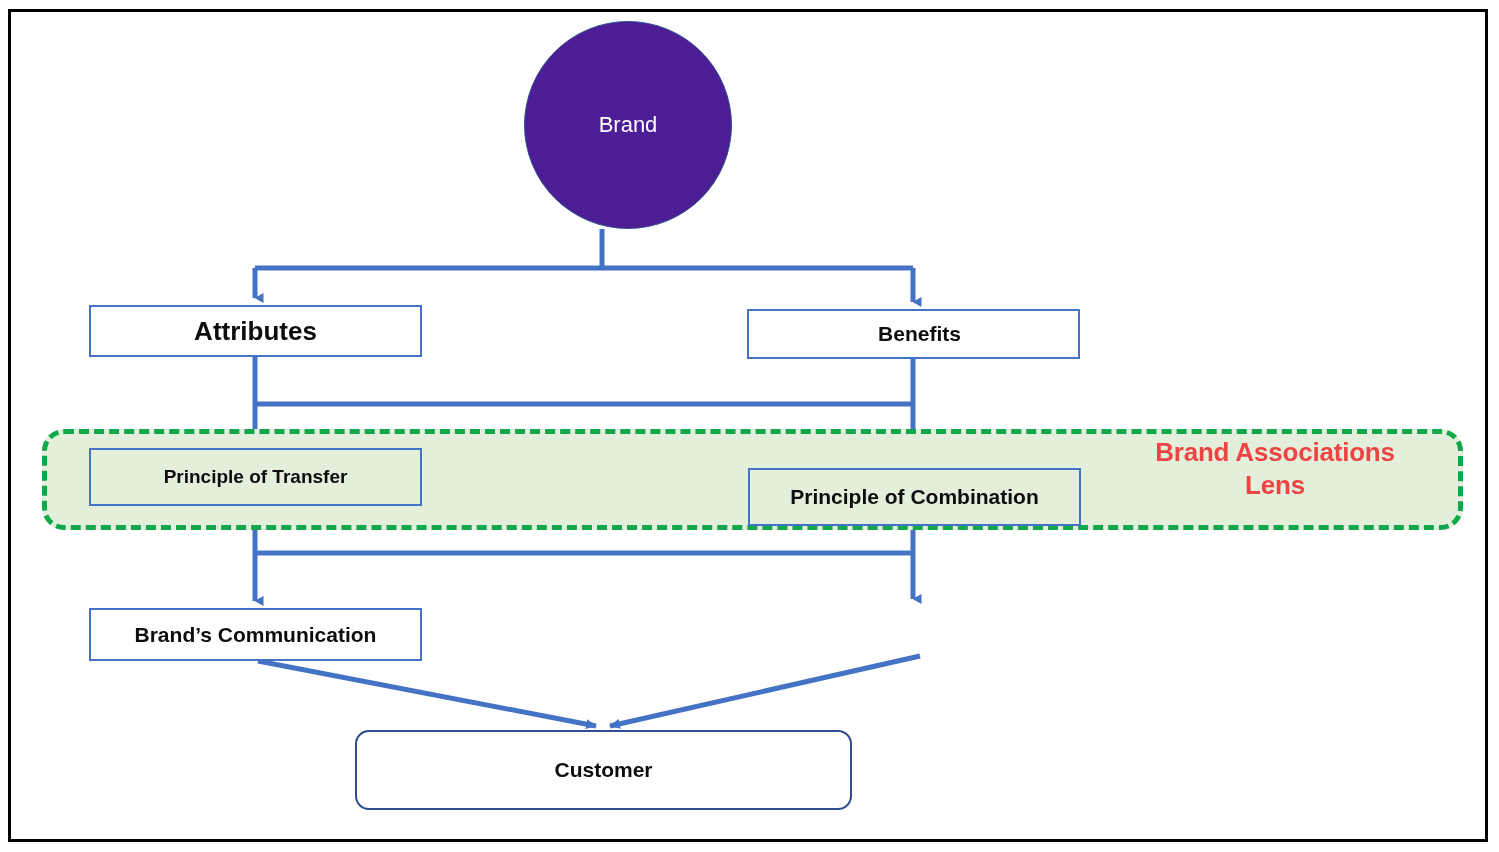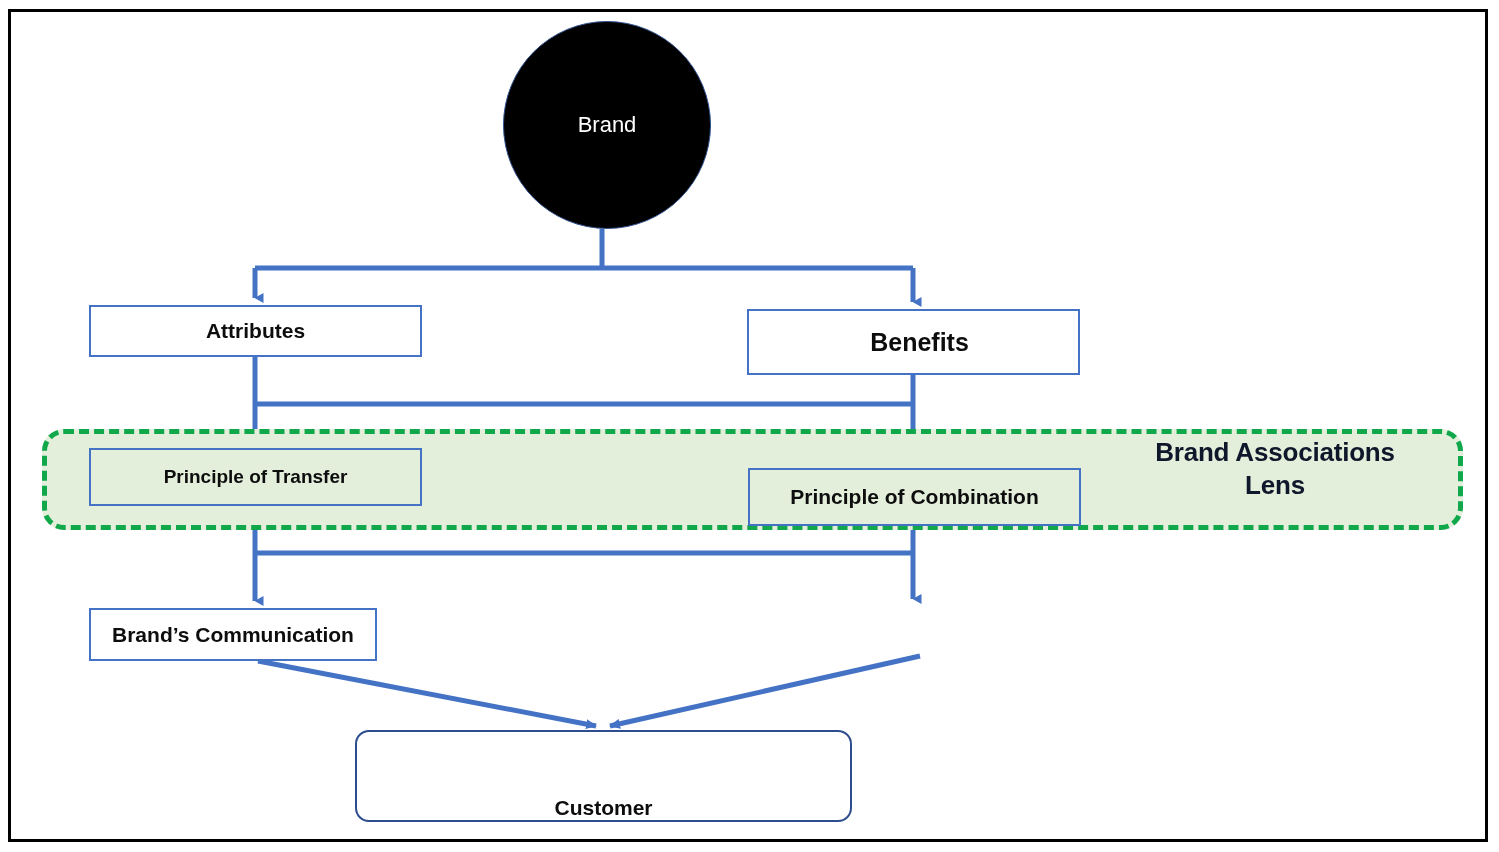--- a/index.html
+++ b/index.html
@@ -47,21 +47,21 @@
     border-radius: 22px;
   }
   .lens-label {
     position: absolute;
     left: 1100px;
     top: 436px;
     width: 350px;
     text-align: center;
     font-size: 26px;
     font-weight: bold;
-    color: #0f172a;
+    color: #ef4444;
     line-height: 1.25;
     letter-spacing: -0.2px;
   }
   
   .node {
     position: absolute;
     box-sizing: border-box;
     display: flex;
     align-items: center;
     justify-content: center;
@@ -71,46 +71,46 @@
   }
   .rect-box {
     border: 2px solid #4472C4;
     background: #ffffff;
   }
   .rect-box.transparent {
     background: transparent;
   }
   .brand-circle {
     position: absolute;
-    left: 503px;
+    left: 524px;
     top: 21px;
     width: 208px;
     height: 208px;
     border-radius: 50%;
-    background: #000000;
+    background: #4c1d95;
     border: 1px solid #2F528F;
     display: flex;
     align-items: center;
     justify-content: center;
     color: #ffffff;
     font-size: 22px;
     box-sizing: border-box;
   }
   .customer-box {
     border: 2px solid #2E4D8E;
     background: #ffffff;
     border-radius: 14px;
   }
-  #box-attributes  { left: 89px;  top: 305px; width: 333px; height: 52px; font-size: 21px; }
-  #box-benefits    { left: 747px; top: 309px; width: 333px; height: 66px; font-size: 25px; padding-left: 12px; }
+  #box-attributes  { left: 89px;  top: 305px; width: 333px; height: 52px; font-size: 26px; }
+  #box-benefits    { left: 747px; top: 309px; width: 333px; height: 50px; font-size: 21px; padding-left: 12px; }
   #box-transfer    { left: 89px;  top: 448px; width: 333px; height: 58px; font-size: 19px; }
   #box-combination { left: 748px; top: 448px; width: 333px; height: 58px; font-size: 21px; margin-top: 20px; }
-  #box-communication { left: 89px;  top: 608px; width: 288px; height: 53px; font-size: 21px; }
+  #box-communication { left: 89px;  top: 608px; width: 333px; height: 53px; font-size: 21px; }
   #box-experience    { left: 747px; top: 606px; width: 333px; height: 50px; font-size: 21px; }
-  #box-customer      { left: 355px; top: 730px; width: 497px; height: 92px; font-size: 21px; align-items: flex-end; }
+  #box-customer      { left: 355px; top: 730px; width: 497px; height: 80px; font-size: 21px; }
 </style>
 </head>
 <body>
 
 <div id="canvas">
 
   <div id="frame"></div>
 
   <svg id="svg-layer" viewBox="0 0 1499 852" xmlns="http://www.w3.org/2000/svg">
     <defs>

